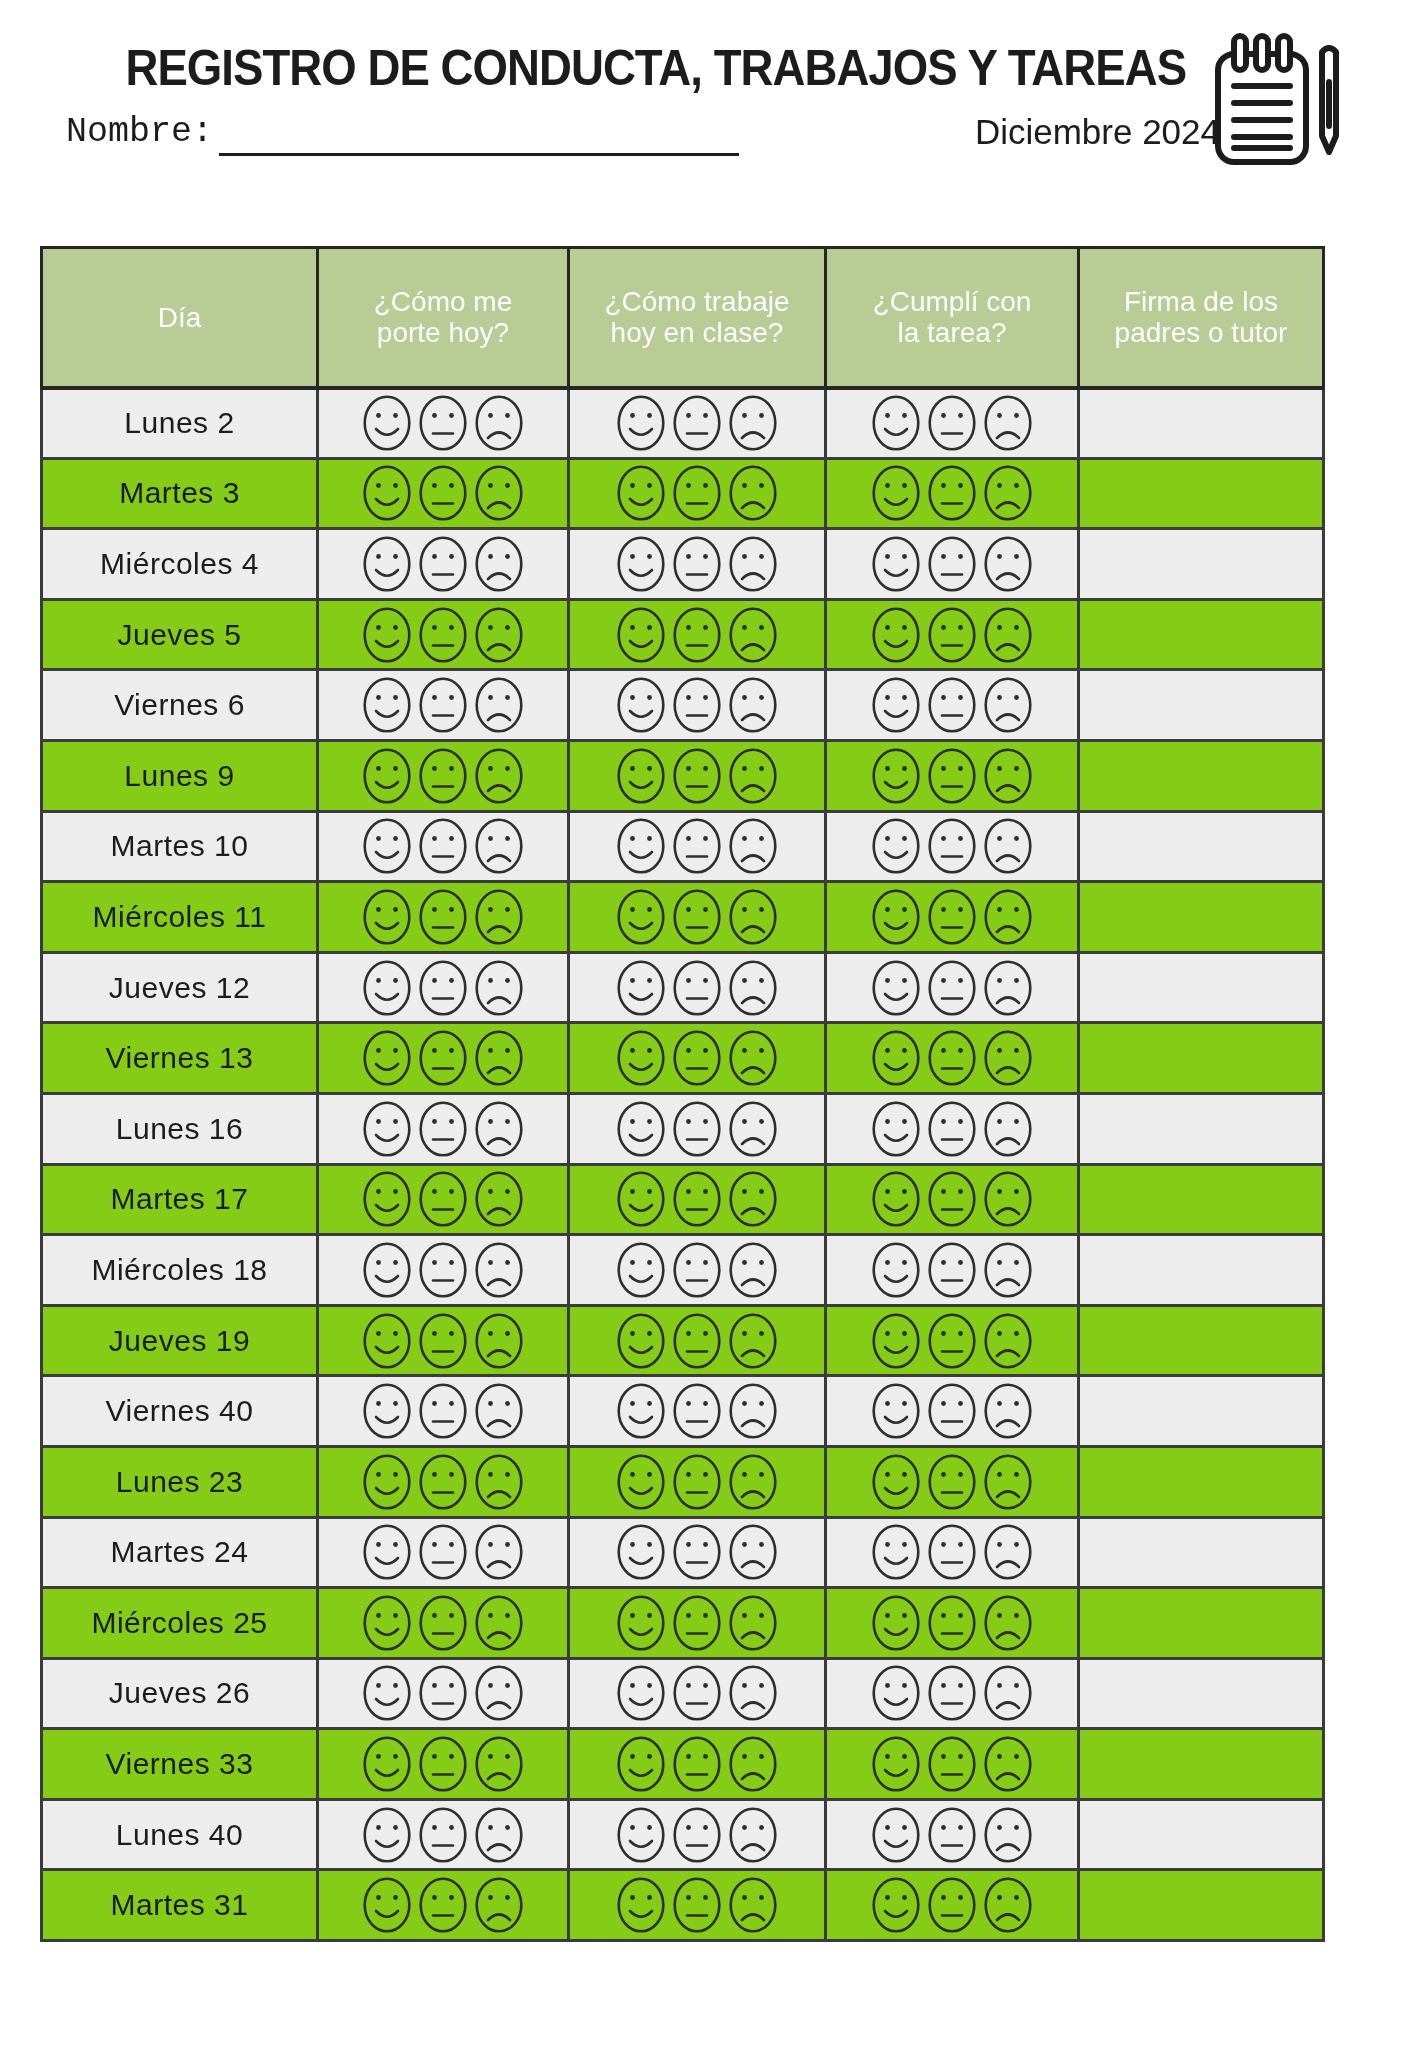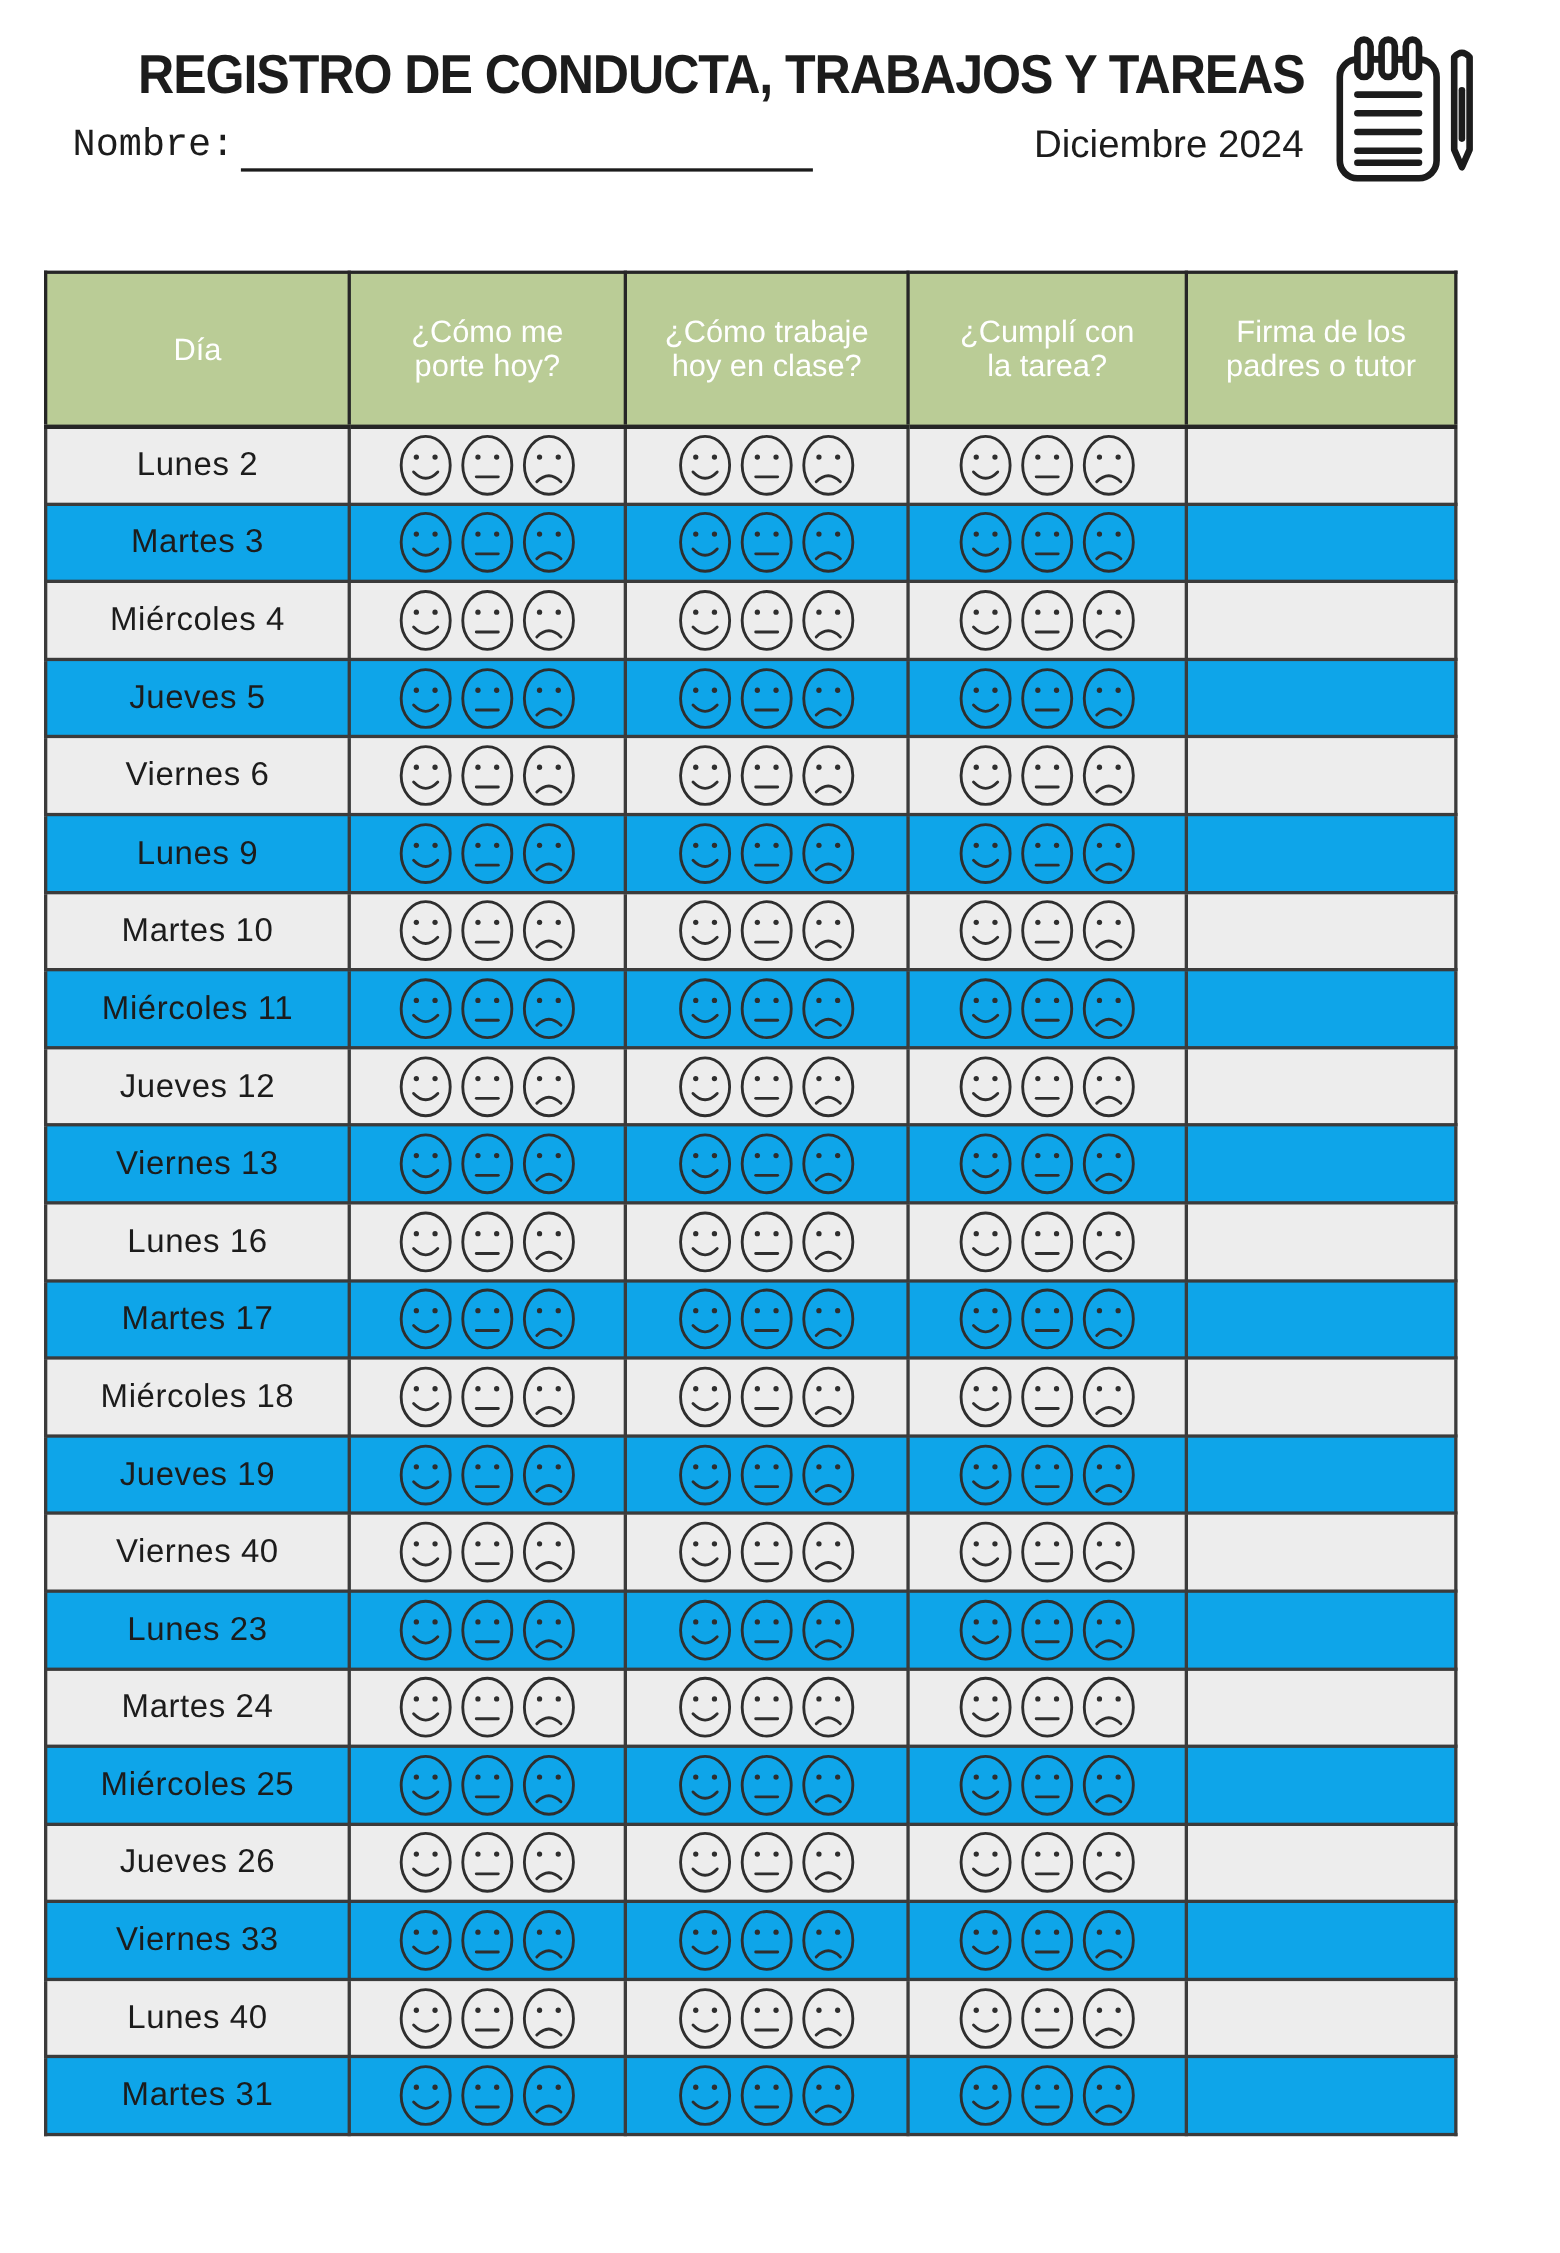--- a/index.html
+++ b/index.html
@@ -24,37 +24,37 @@
   }
   .name-row{position:absolute;left:66px;top:112px;height:52px;font-size:35px;}
   .name-label{display:inline-block;vertical-align:top;font-family:Liberation Mono, monospace;}
   .name-line{
     display:inline-block;vertical-align:top;margin-left:6px;
     width:520px;height:44px;border-bottom:3px solid var(--ink);
     font-size:33px;padding:0 8px;
   }
   .month{
     position:absolute;top:112px;left:940px;width:280px;height:48px;
-    font-size:35px;white-space:nowrap;
+    text-align:right;font-size:35px;white-space:nowrap;
   }
   .corner-icon{position:absolute;left:1208px;top:30px;width:150px;height:144px;}
   .corner-icon svg{width:100%;height:100%;}
 
   table.sheet{
     position:absolute;left:40px;top:246px;width:1282px;
     border-collapse:collapse;table-layout:fixed;
     border:3px solid var(--border-dark);
   }
   table.sheet thead th{
     background:var(--header-green);color:var(--header-text);
     height:140px;font-size:28px;font-weight:400;line-height:1.12;
     border:3px solid var(--border-dark);border-bottom-width:4px;
     text-align:center;vertical-align:middle;padding:0 4px;
   }
-  table.sheet tbody tr{height:70.6px;background:#0ea5e9;}
+  table.sheet tbody tr{height:70.6px;background:#84cc16;}
   table.sheet tbody tr.alt{background:var(--alt-row-gray);}
   table.sheet tbody td{
     border:3px solid var(--grid-line);
     text-align:center;vertical-align:middle;padding:0;
   }
   td.day{font-size:30px;letter-spacing:.5px;}
   td.faces{white-space:nowrap;}
   .face{display:inline-block;width:50px;height:58px;margin:0 3px;vertical-align:middle;}
   .face svg{width:100%;height:100%;display:block;}
   .face ellipse,.face path{fill:none;stroke:#2e2e2e;stroke-width:2.6;stroke-linecap:round;}

